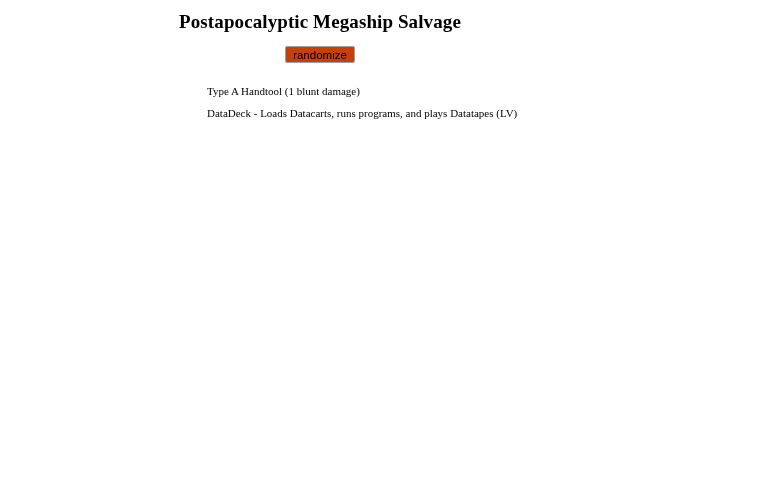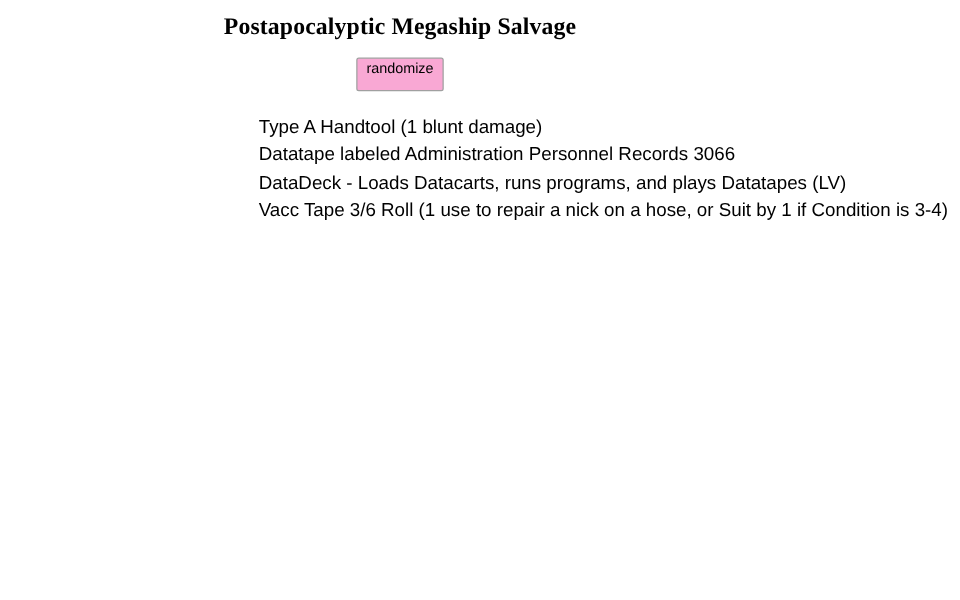--- a/index.html
+++ b/index.html
@@ -26,52 +26,50 @@
     padding-top: 11px;
     letter-spacing: 0.1px;
   }
   .button-row {
     text-align: center;
     margin-top: 12px;
   }
   .randomize-btn {
     font-family: "Liberation Sans", sans-serif;
     font-size: 11.5px;
-    padding: 1px 7px 10px 7px;
-    background: #f9a8d4;
+    padding: 1px 7px 0 7px;
+    background: #c2410c;
     border: 1px solid #a0a0a0;
     border-radius: 2px;
     color: #000;
     cursor: pointer;
     line-height: 14px;
   }
   .results {
     margin-top: 22px;
     padding-left: 207px;
   }
   .result-line {
-    font-family: Liberation Sans, sans-serif;
-    font-size: 15px;
+    font-family: Liberation Serif, serif;
+    font-size: 11px;
     line-height: 13px;
     color: #000;
     margin-bottom: 9.4px;
     white-space: nowrap;
   }
 </style>
 </head>
 <body>
 
 <div class="page">
 
   <h1 class="title">Postapocalyptic Megaship Salvage</h1>
 
   <div class="button-row">
     <button class="randomize-btn">randomize</button>
   </div>
 
   <div class="results">
     <div class="result-line">Type A Handtool (1 blunt damage)</div>
-    <div class="result-line">Datatape labeled Administration Personnel Records 3066</div>
     <div class="result-line">DataDeck - Loads Datacarts, runs programs, and plays Datatapes (LV)</div>
-    <div class="result-line">Vacc Tape 3/6 Roll (1 use to repair a nick on a hose, or Suit by 1 if Condition is 3-4)</div>
   </div>
 
 </div>
 
 </body></html>

